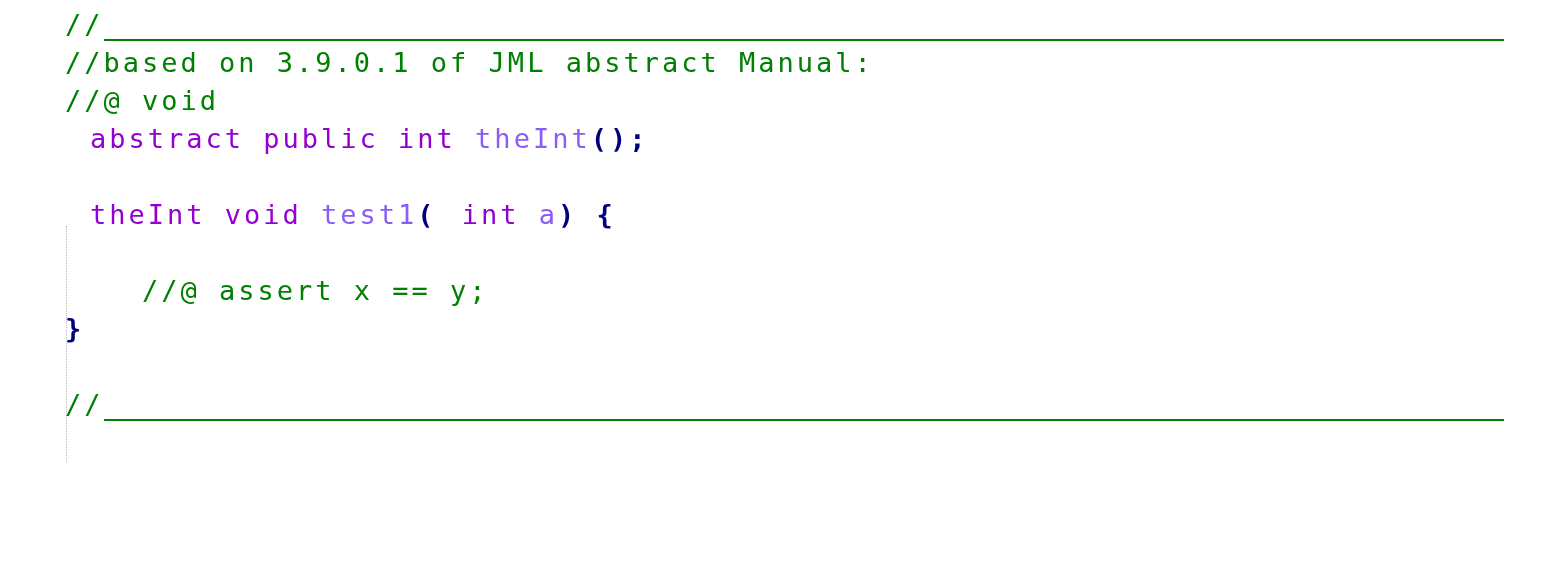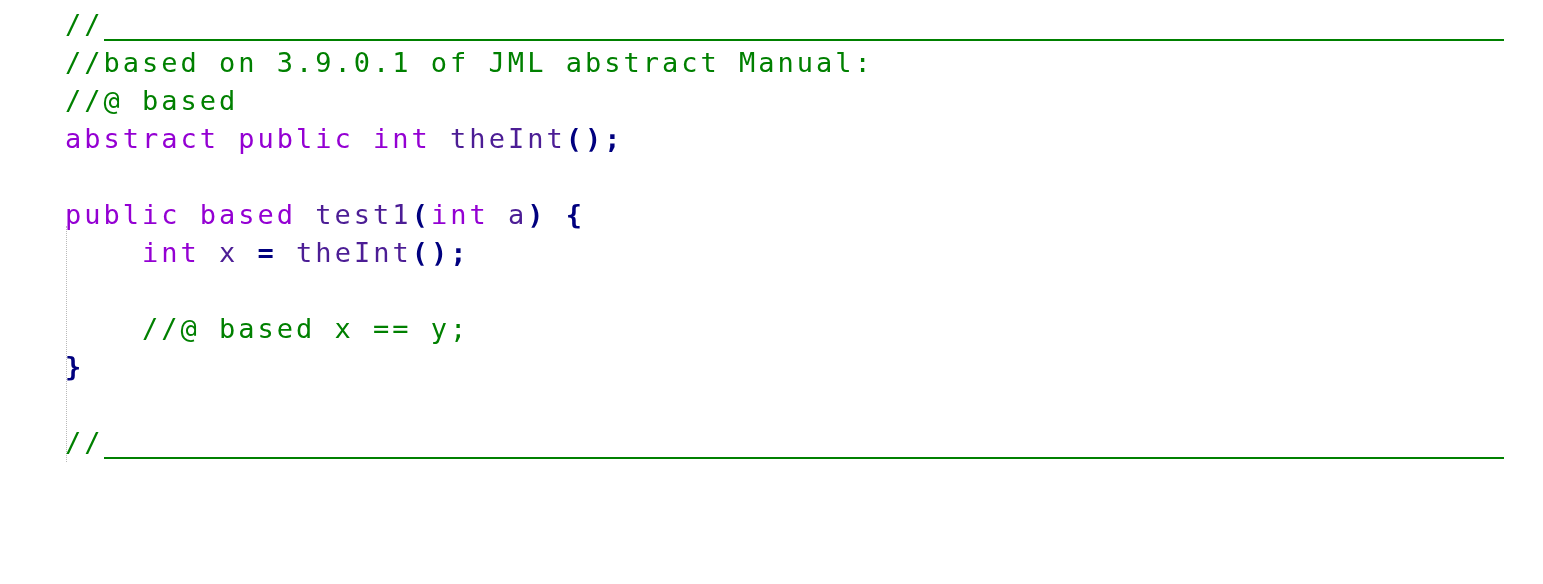--- a/index.html
+++ b/index.html
@@ -45,22 +45,22 @@
     font-family: "DejaVu Sans Mono", "Liberation Mono", monospace;
     font-size: 27px;
     letter-spacing: 3.0px;
     color: #000000;
   }
   .code-line.blank {
     height: 38px;
   }
   .tok { white-space: pre; }
   .tok-comment  { color: #008000; }
-  .tok-keyword  { color: #9400d3; }
-  .tok-plain    { color: #4c1d95; text-align: center; }
+  .tok-keyword  { color: #9400d3; margin-left: 25px; }
+  .tok-plain    { color: #8b5cf6; text-align: center; }
   .tok-punct    { color: #00007f; font-weight: bold; }
   .tok-operator { color: #00007f; font-weight: bold; }
   .rule-underscores {
     display: inline-block;
     position: relative;
     width: 1400px;
     height: 0;
     vertical-align: baseline;
   }
   .rule-underscores::after {
@@ -74,24 +74,23 @@
   }
 </style>
 </head>
 <body>
 
 <div id="code-listing">
   <div class="indent-guide"></div>
   <div class="code-lines">
       <div class="code-line"><span class="tok tok-comment">//</span><span class="tok tok-comment rule-underscores"></span></div>
       <div class="code-line"><span class="tok tok-comment">//based on 3.9.0.1 of JML abstract Manual:</span></div>
-      <div class="code-line"><span class="tok tok-comment">//@ based</span></div>
+      <div class="code-line"><span class="tok tok-comment">//@ void</span></div>
       <div class="code-line"><span class="tok tok-keyword">abstract public int</span><span class="tok tok-plain"> theInt</span><span class="tok tok-punct">();</span></div>
       <div class="code-line blank">&nbsp;</div>
-      <div class="code-line"><span class="tok tok-keyword">public based</span><span class="tok tok-plain"> test1</span><span class="tok tok-punct">(</span><span class="tok tok-keyword">int</span><span class="tok tok-plain"> a</span><span class="tok tok-punct">) {</span></div>
-      <div class="code-line"><span class="tok tok-plain">    </span><span class="tok tok-keyword">int</span><span class="tok tok-plain"> x </span><span class="tok tok-operator">=</span><span class="tok tok-plain"> theInt</span><span class="tok tok-punct">();</span></div>
+      <div class="code-line"><span class="tok tok-keyword">theInt void</span><span class="tok tok-plain"> test1</span><span class="tok tok-punct">(</span><span class="tok tok-keyword">int</span><span class="tok tok-plain"> a</span><span class="tok tok-punct">) {</span></div>
       <div class="code-line blank">&nbsp;</div>
-      <div class="code-line"><span class="tok tok-plain">    </span><span class="tok tok-comment">//@ based x == y;</span></div>
+      <div class="code-line"><span class="tok tok-plain">    </span><span class="tok tok-comment">//@ assert x == y;</span></div>
       <div class="code-line"><span class="tok tok-punct">}</span></div>
       <div class="code-line blank">&nbsp;</div>
       <div class="code-line"><span class="tok tok-comment">//</span><span class="tok tok-comment rule-underscores"></span></div>
     </div>
 </div>
 
 </body></html>

